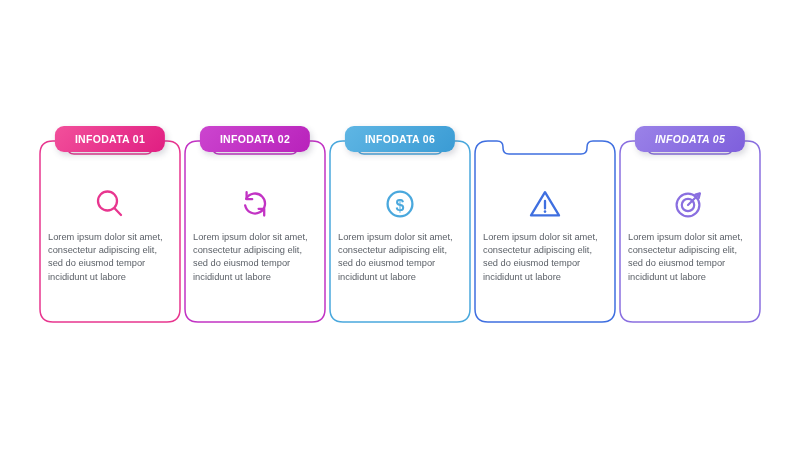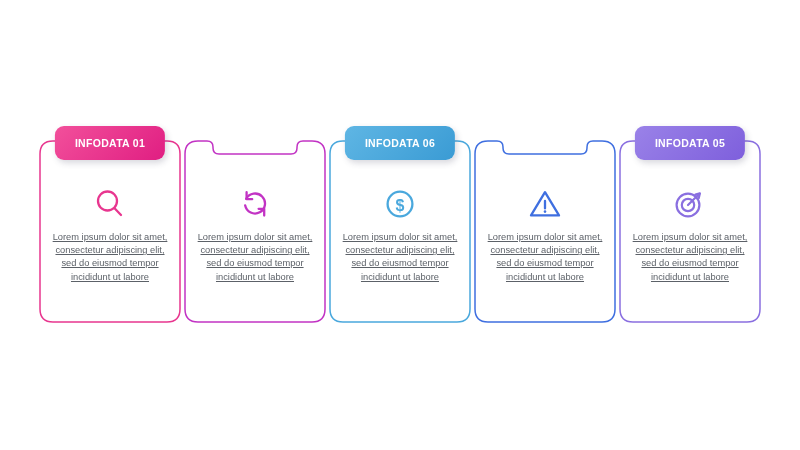--- a/index.html
+++ b/index.html
@@ -45,21 +45,21 @@
     width: 140px;
     height: 181px;
     overflow: visible;
   }
   .badge {
     position: absolute;
     left: 50%;
     top: 0;
     transform: translateX(-50%);
     min-width: 82px;
-    height: 34px;
+    height: 26px;
     border-radius: 9px;
     display: flex;
     align-items: center;
     justify-content: center;
     padding: 0 20px;
     box-sizing: border-box;
     box-shadow: 2px 3px 6px rgba(60, 60, 90, 0.20);
     z-index: 5;
   }
   .badge-label {
@@ -82,26 +82,24 @@
     z-index: 3;
   }
   .icon-wrap svg {
     display: block;
   }
   .desc {
     position: absolute;
     left: 8px;
     top: 105px;
     width: 124px;
-    text-align: center;
     font-size: 9.3px;
     line-height: 1.42;
     color: #5c6168;
     z-index: 3;
-    text-decoration: underline;
   }
 </style>
 </head>
 <body>
 
 <div class="canvas">
   <div class="cards" id="card-row">
       <div class="card">
         <div class="card-frame">
           <svg viewBox="0 0 140 181">
@@ -117,20 +115,23 @@
             <line x1="21.3" y1="21" x2="28" y2="28" stroke="#e8368f" stroke-width="2.3" stroke-linecap="round"></line>
           </svg>
         </div>
         <div class="desc">Lorem ipsum dolor sit amet, consectetur adipiscing elit, sed do eiusmod tempor incididunt ut labore</div>
       </div>
       <div class="card">
         <div class="card-frame">
           <svg viewBox="0 0 140 181">
             <path d="M 13 0 L 22 0 Q 28 0 28 6 L 28 7 Q 28 13 34 13 L 106 13 Q 112 13 112 7 L 112 6 Q 112 0 118 0 L 127 0 Q 140 0 140 13 L 140 168 Q 140 181 127 181 L 13 181 Q 0 181 0 168 L 0 13 Q 0 0 13 0 Z" fill="#ffffff" stroke="#c233c4" stroke-width="1.5"></path>
           </svg>
+        </div>
+        <div class="badge" style="background: linear-gradient(135deg, rgb(204, 69, 207), rgb(184, 34, 187));">
+          <span class="badge-label">INFODATA 02</span>
         </div>
         <div class="icon-wrap">
           <svg width="34" height="34" viewBox="0 0 34 34">
             <path d="M8.2 11.8 A10 10 0 1 1 7.2 18.5" fill="none" stroke="#c233c4" stroke-width="2.3" stroke-linecap="round"></path>
             <path d="M8.6 5.2 L8.6 12.2 L14.2 12.2" fill="none" stroke="#c233c4" stroke-width="2.3" stroke-linecap="round" stroke-linejoin="round"></path>
             <path d="M26.2 28.6 L26.2 21.8 L20.6 21.8" fill="none" stroke="#c233c4" stroke-width="2.3" stroke-linecap="round" stroke-linejoin="round"></path>
           </svg>
         </div>
         <div class="desc">Lorem ipsum dolor sit amet, consectetur adipiscing elit, sed do eiusmod tempor incididunt ut labore</div>
       </div>
@@ -165,21 +166,21 @@
           </svg>
         </div>
         <div class="desc">Lorem ipsum dolor sit amet, consectetur adipiscing elit, sed do eiusmod tempor incididunt ut labore</div>
       </div>
       <div class="card">
         <div class="card-frame">
           <svg viewBox="0 0 140 181">
             <path d="M 13 0 L 22 0 Q 28 0 28 6 L 28 7 Q 28 13 34 13 L 106 13 Q 112 13 112 7 L 112 6 Q 112 0 118 0 L 127 0 Q 140 0 140 13 L 140 168 Q 140 181 127 181 L 13 181 Q 0 181 0 168 L 0 13 Q 0 0 13 0 Z" fill="#ffffff" stroke="#8a6fe0" stroke-width="1.5"></path>
           </svg>
         </div>
-        <div class="badge" style="background: linear-gradient(135deg, rgb(154, 130, 232), rgb(126, 95, 220));">
+        <div class="badge" style="background: linear-gradient(135deg, rgb(154, 130, 232), rgb(126, 95, 220)); font-style: italic;">
           <span class="badge-label">INFODATA 05</span>
         </div>
         <div class="icon-wrap">
           <svg width="34" height="34" viewBox="0 0 34 34">
             <circle cx="15" cy="18" r="11.4" fill="none" stroke="#8a6fe0" stroke-width="2.2"></circle>
             <circle cx="15" cy="18" r="6.2" fill="none" stroke="#8a6fe0" stroke-width="2.2"></circle>
             <line x1="15" y1="18" x2="26.4" y2="6.8" stroke="#8a6fe0" stroke-width="2.2" stroke-linecap="round"></line>
             <path d="M22.4 7.6 L26.9 6.3 L25.8 10.9" fill="none" stroke="#8a6fe0" stroke-width="2.2" stroke-linecap="round" stroke-linejoin="round"></path>
           </svg>
         </div>

